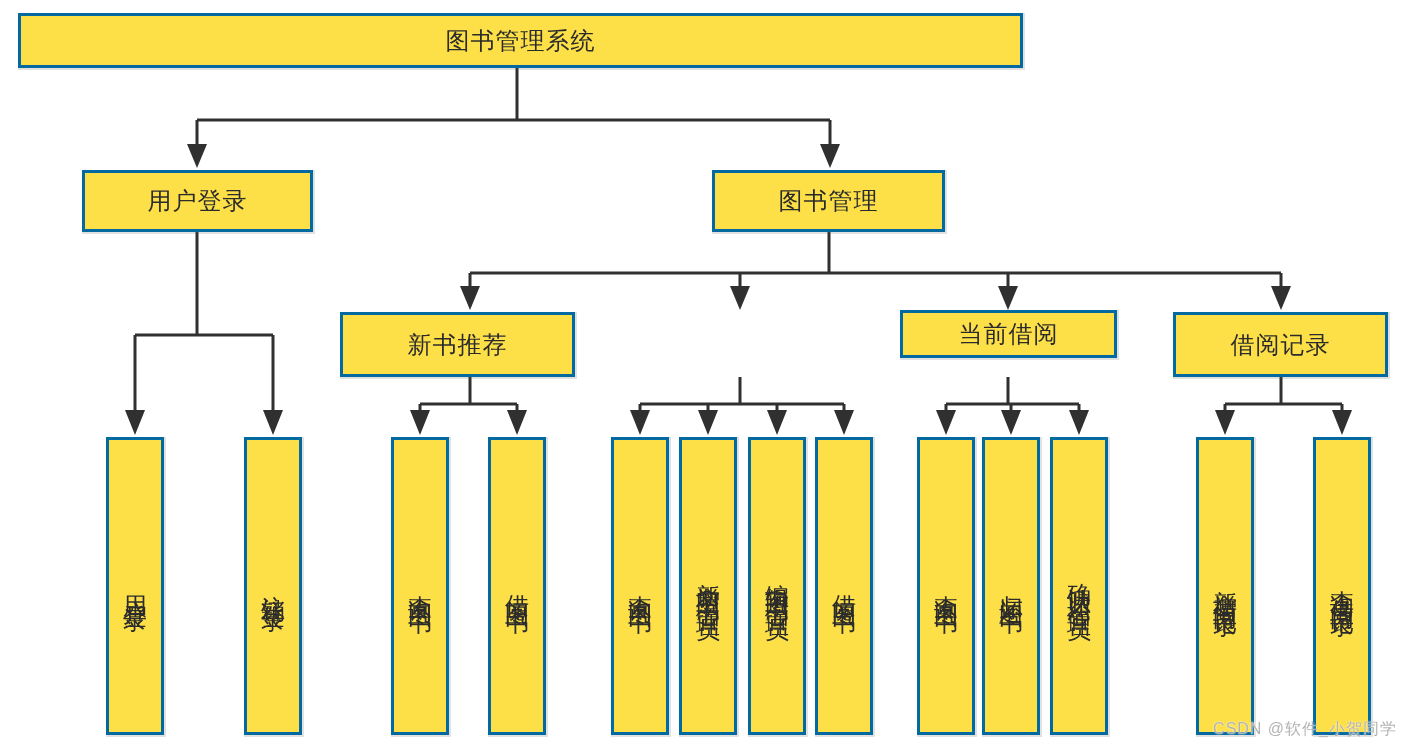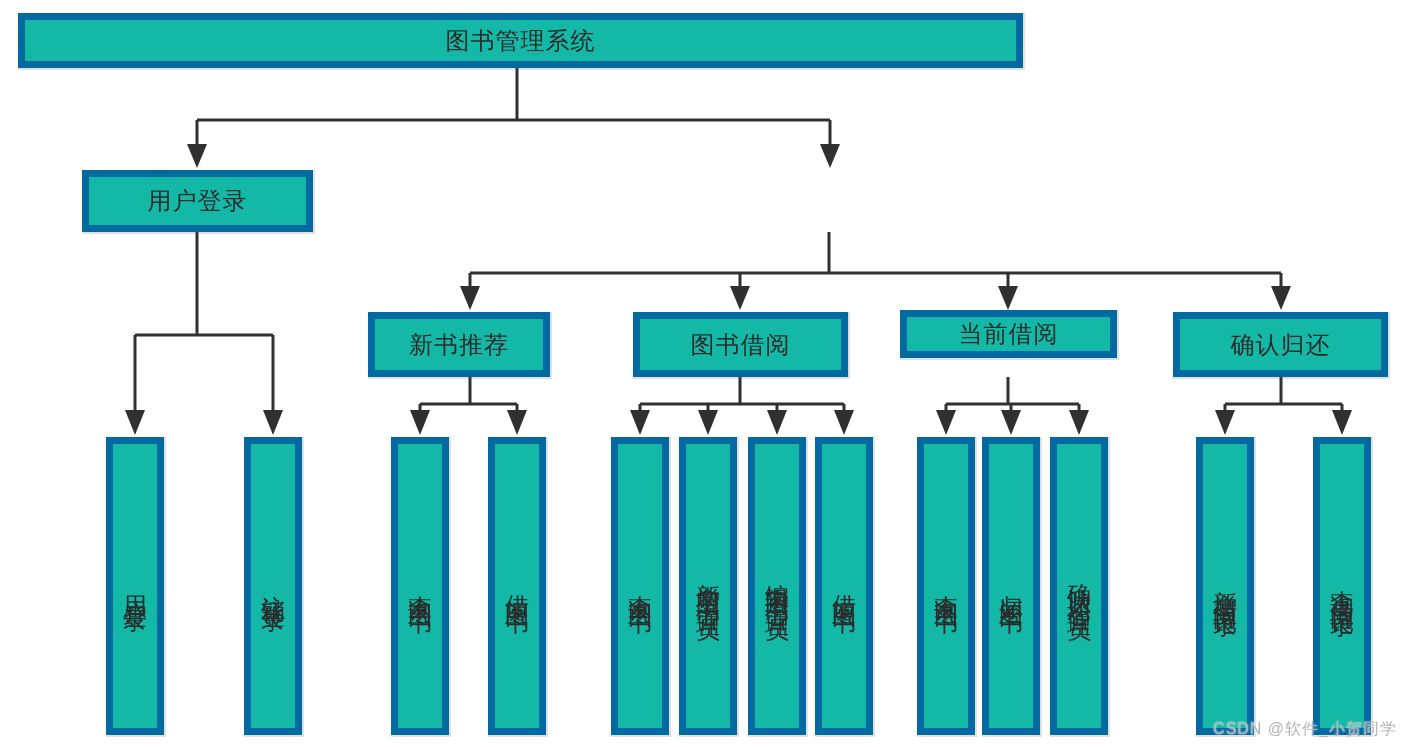--- a/index.html
+++ b/index.html
@@ -16,22 +16,22 @@
     overflow: hidden;
   }
   #connectors {
     position: absolute;
     left: 0; top: 0;
     width: 1405px; height: 747px;
   }
   .node {
     position: absolute;
     box-sizing: border-box;
-    border: 7px solid #0369a1;
-    background: #14b8a6;
+    border: 3px solid #0369a1;
+    background: #fde047;
     display: flex;
     align-items: center;
     justify-content: center;
     color: #2b2b2b;
     box-shadow: 1px 1px 0 1px rgba(90,90,90,0.18);
     text-align: center;
   }
   .hlabel {
     font-size: 24px;
     letter-spacing: 1px;
@@ -102,32 +102,32 @@
     </g>
   </svg>
 
   <div class="node" style="left:18px; top:13px; width:1005px; height:55px;">
     <span class="hlabel">图书管理系统</span>
   </div>
 
   <div class="node" style="left:82px; top:170px; width:231px; height:62px;">
     <span class="hlabel">用户登录</span>
   </div>
+  <div class="node" style="left:712px; top:170px; width:233px; height:62px;">
+    <span class="hlabel">图书管理</span>
+  </div>
 
-  <div class="node" style="left:368px; top:312px; width:182px; height:65px;">
+  <div class="node" style="left:340px; top:312px; width:235px; height:65px;">
     <span class="hlabel">新书推荐</span>
-  </div>
-  <div class="node" style="left:633px; top:312px; width:215px; height:65px;">
-    <span class="hlabel">图书借阅</span>
   </div>
   <div class="node" style="left:900px; top:310px; width:217px; height:48px;">
     <span class="hlabel">当前借阅</span>
   </div>
   <div class="node" style="left:1173px; top:312px; width:215px; height:65px;">
-    <span class="hlabel">确认归还</span>
+    <span class="hlabel">借阅记录</span>
   </div>
 
   <div class="node leaf" style="left:106px; top:437px; width:58px; height:298px;">
     <span class="vlabel">用户登录</span>
   </div>
   <div class="node leaf" style="left:244px; top:437px; width:58px; height:298px;">
     <span class="vlabel">注销登录</span>
   </div>
 
   <div class="node leaf" style="left:391px; top:437px; width:58px; height:298px;">

